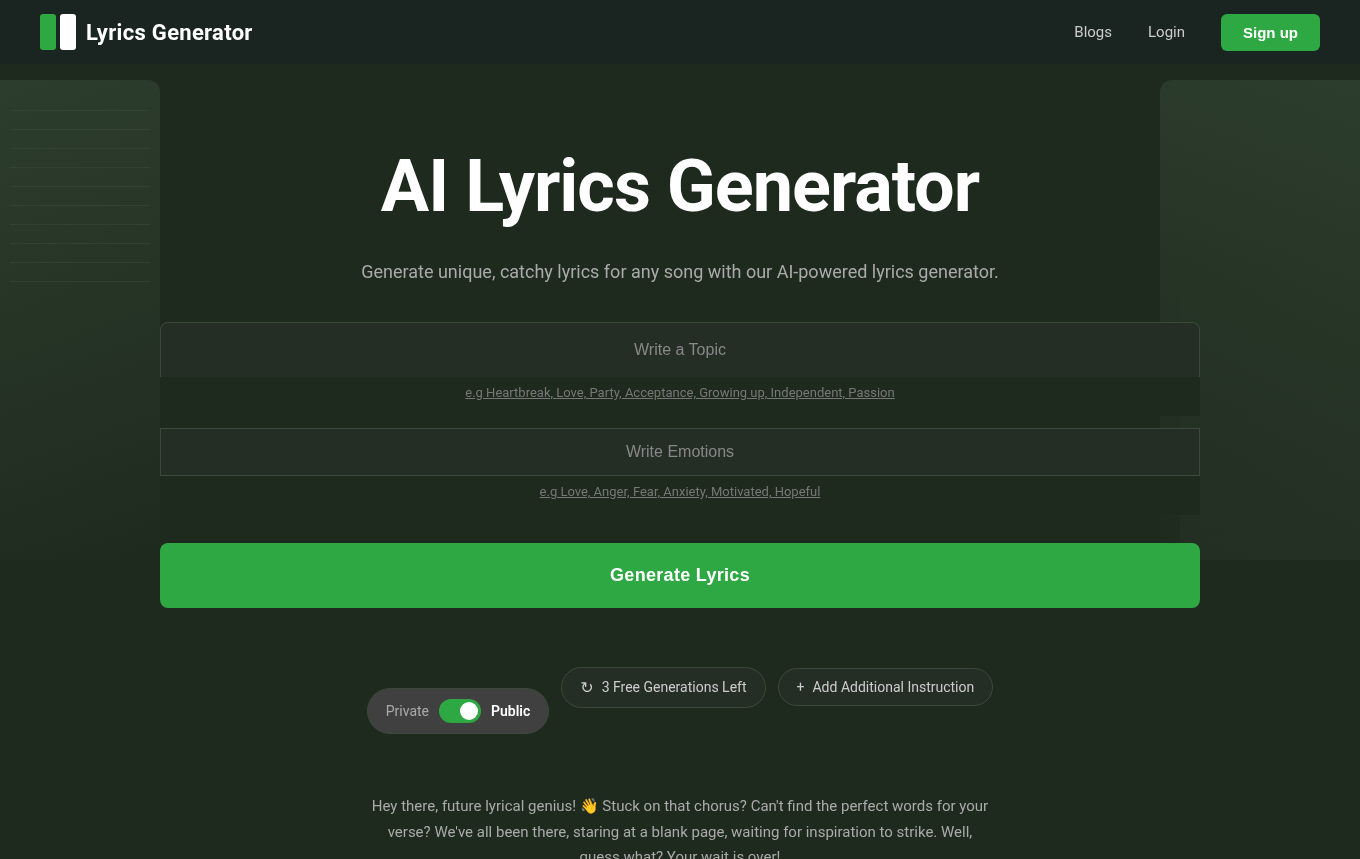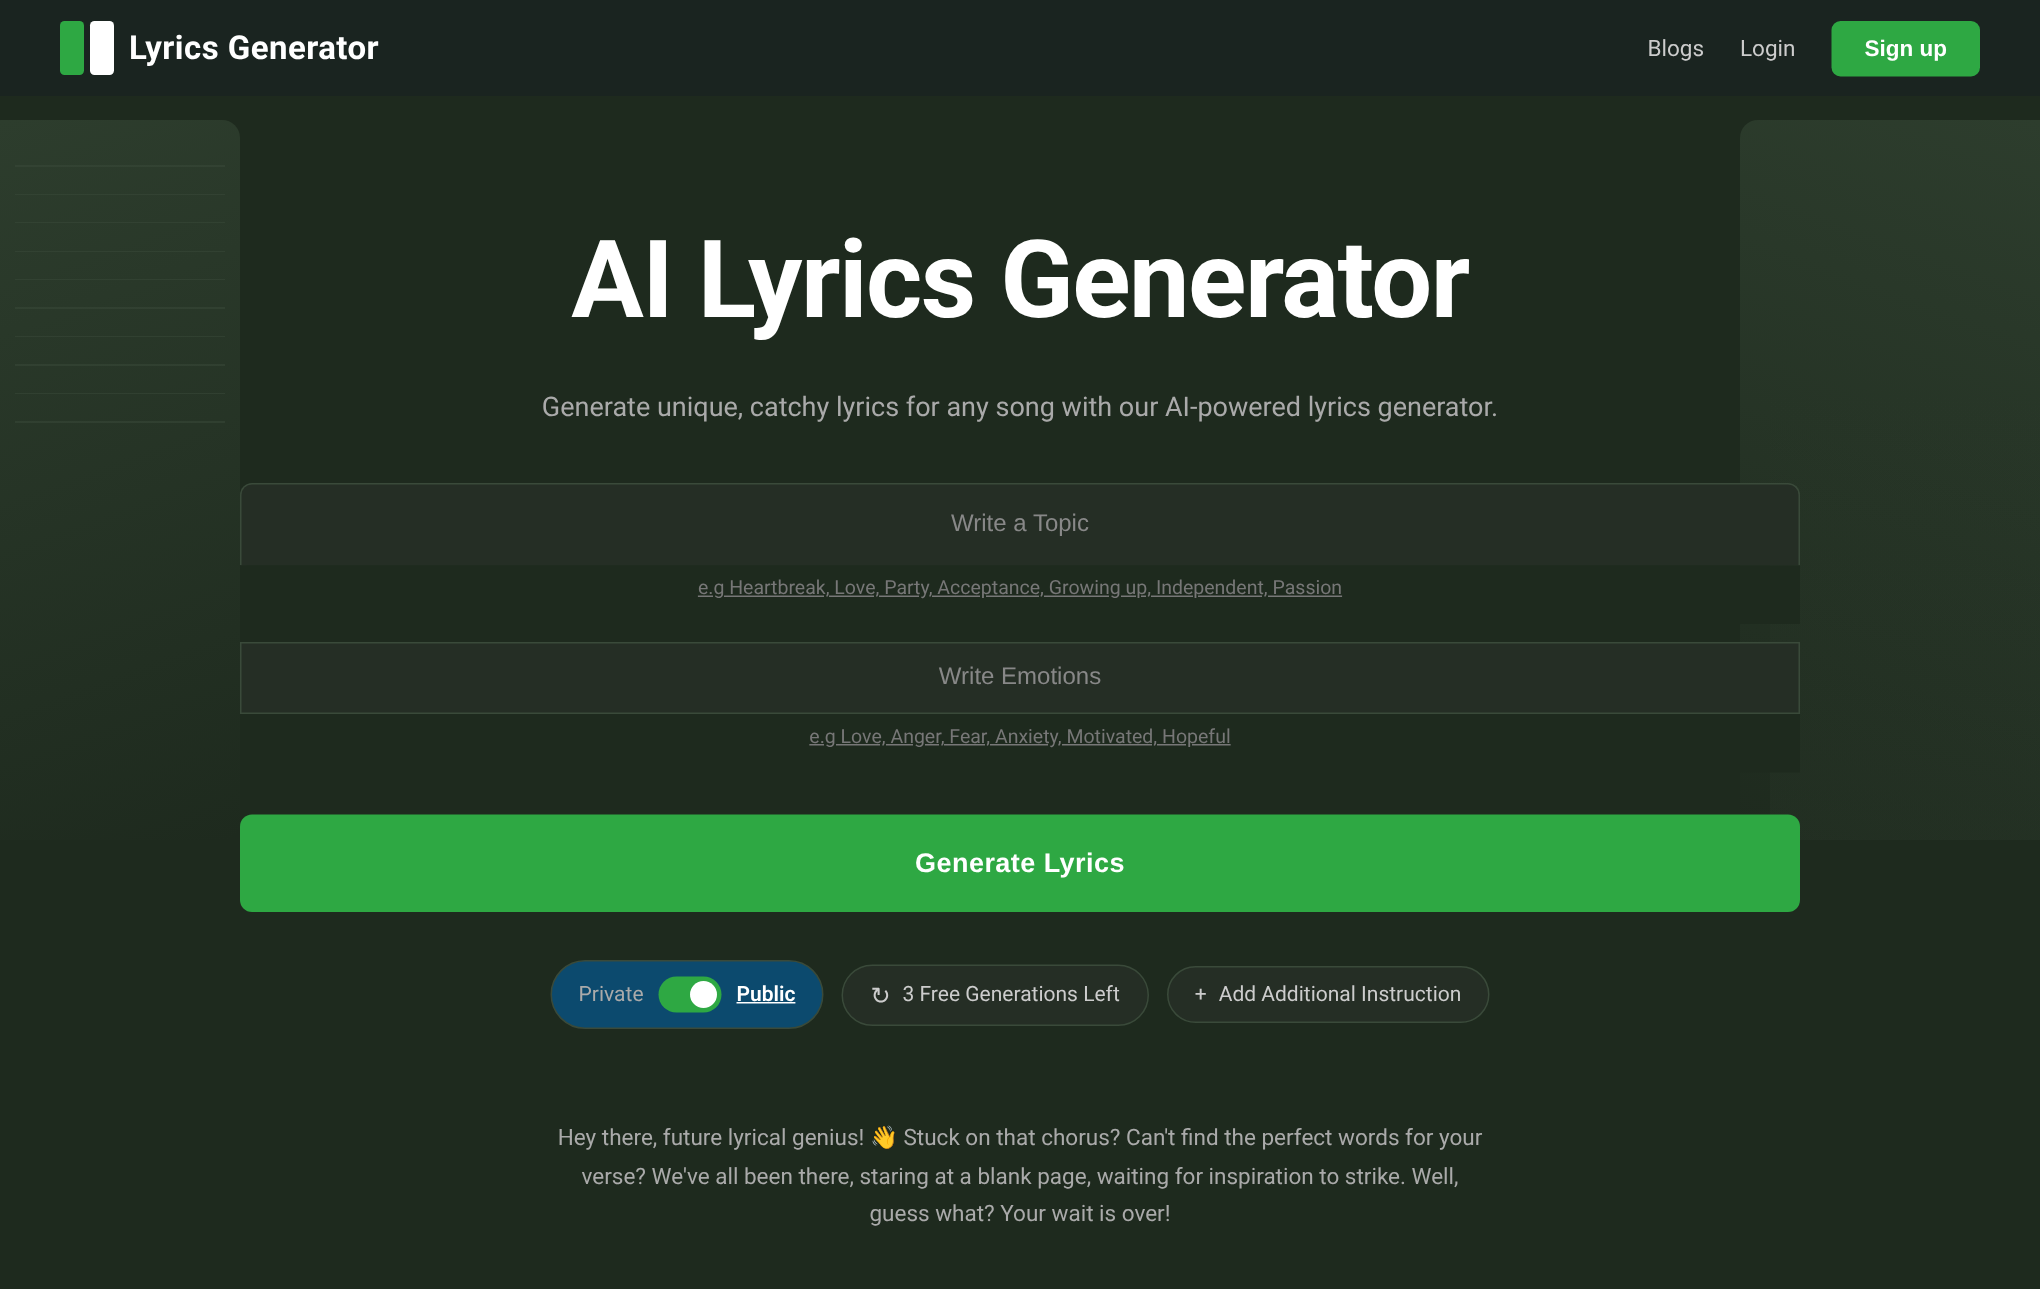--- a/index.html
+++ b/index.html
@@ -52,21 +52,21 @@
     .brand-name {
       font-size: 22px;
       font-weight: 700;
       color: #ffffff;
       letter-spacing: 0.3px;
     }
 
     .navbar-nav {
       display: flex;
       align-items: center;
-      gap: 24px;
+      gap: 36px;
     }
 
     .nav-link {
       color: #cccccc;
       font-size: 15px;
       text-decoration: none;
       cursor: pointer;
     }
 
     .btn-signup {
@@ -184,24 +184,25 @@
       align-items: center;
       gap: 12px;
       margin-top: 20px;
       justify-content: center;
     }
 
     .privacy-toggle {
       display: flex;
       align-items: center;
       gap: 10px;
-      background-color: #0c4a6e;
+      background-color: #404040;
       border: 1px solid #3a4a3a;
       border-radius: 24px;
       padding: 10px 18px;
+      margin-top: 48px;
     }
 
     .privacy-label {
       font-size: 14px;
       color: #aaaaaa;
     }
 
     .toggle-switch {
       width: 42px;
       height: 24px;
@@ -219,21 +220,20 @@
       position: absolute;
       top: 3px;
       right: 3px;
       transition: left 0.2s;
     }
 
     .privacy-label-public {
       font-size: 14px;
       color: #ffffff;
       font-weight: 600;
-      text-decoration: underline;
     }
 
     .free-gen-badge {
       display: flex;
       align-items: center;
       gap: 8px;
       background-color: #252e25;
       border: 1px solid #3a4a3a;
       border-radius: 24px;
       padding: 10px 18px;

